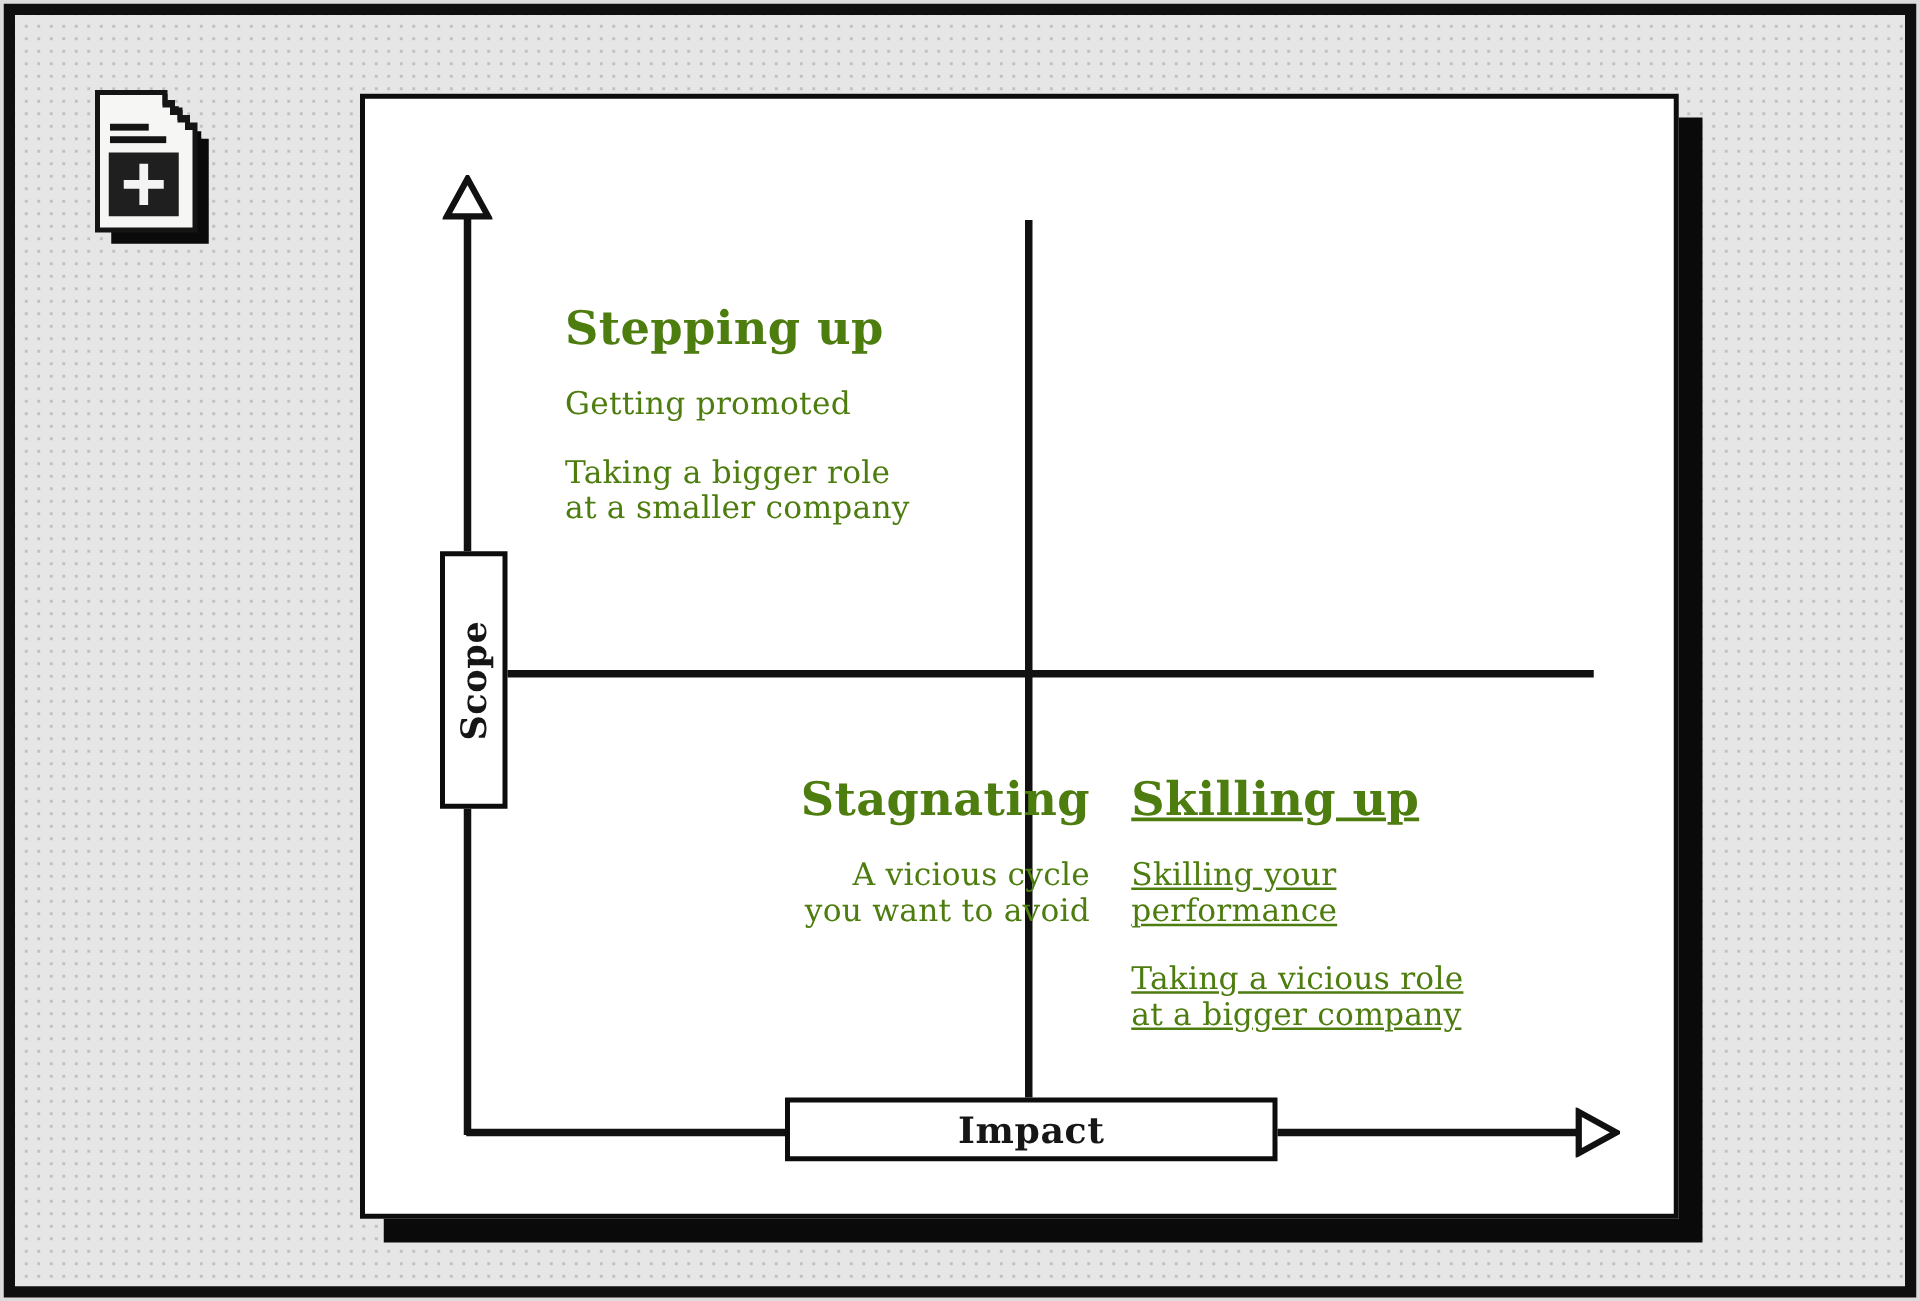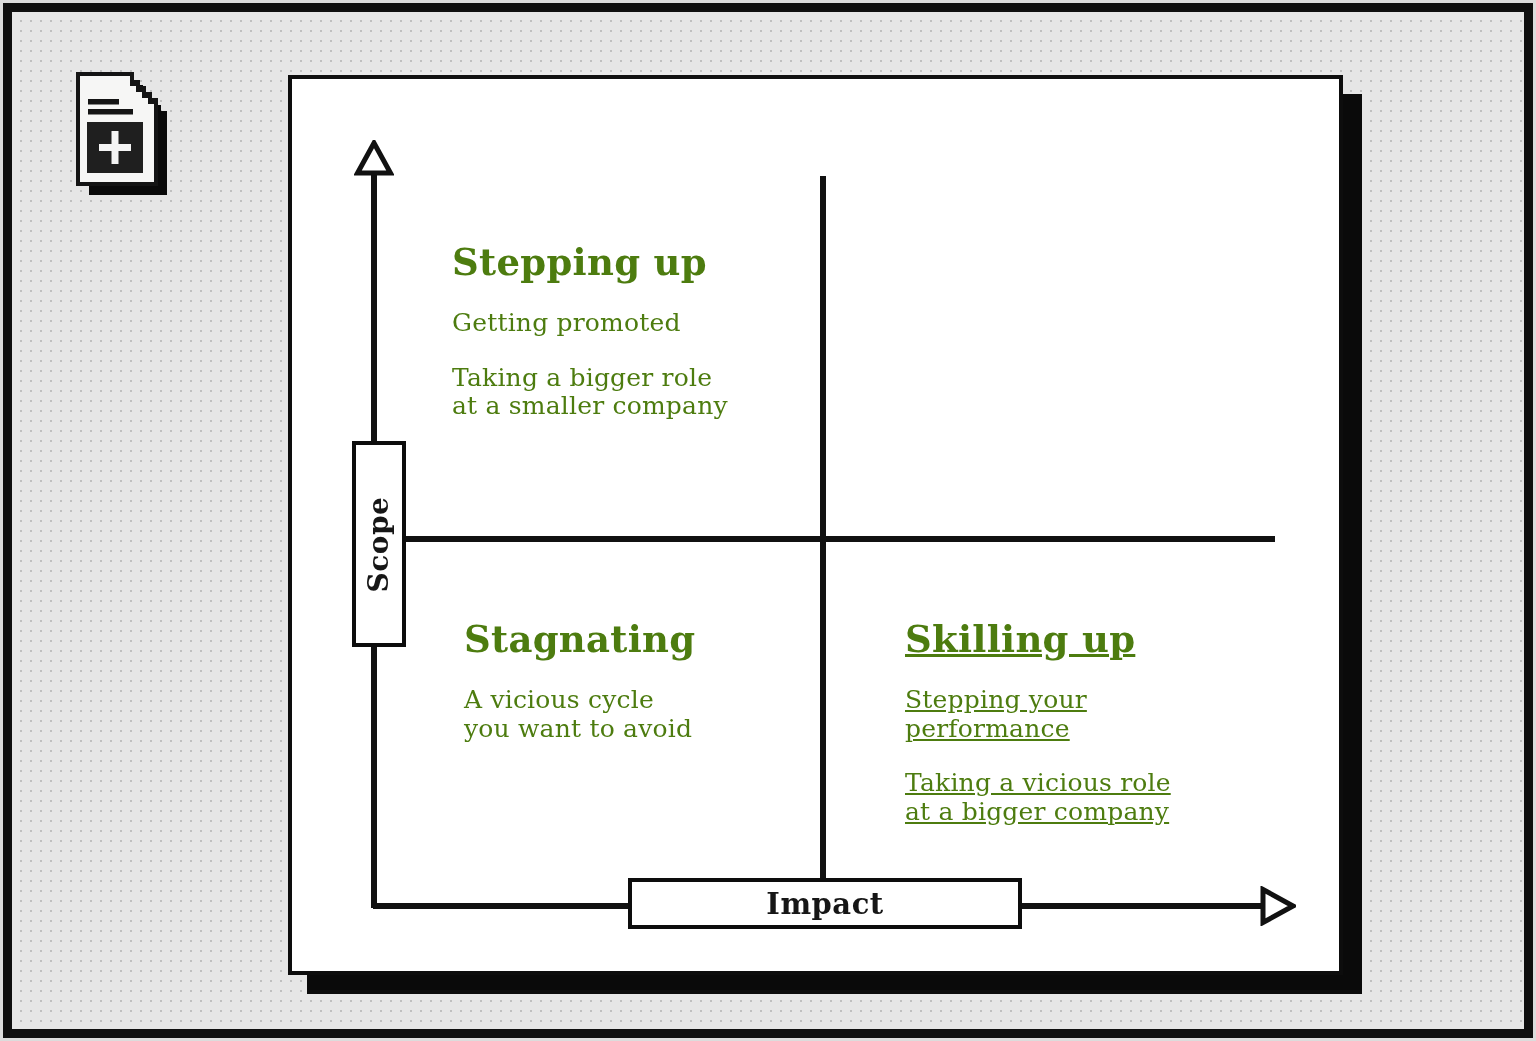--- a/index.html
+++ b/index.html
@@ -44,21 +44,21 @@
     display: flex; align-items: center; justify-content: center;
     color: #161616; font-weight: bold; z-index: 3;
   }
   .scope-box  { left: 60px;  top: 362px; width: 54px;  height: 206px; }
   .impact-box { left: 336px; top: 799px; width: 394px; height: 51px; font-size: 29px; letter-spacing: 0.5px; }
   .scope-box span { transform: rotate(-90deg); white-space: nowrap; font-size: 28px; letter-spacing: 0.5px; }
 
   .quadrant { position: absolute; color: #4d7c0f; width: 420px; }
   .q-tl { left: 160px; top: 162px; }
   .q-tr { left: 613px; top: 162px; }
-  .q-bl { left: 172px; top: 539px; }
+  .q-bl { left: 160px; top: 539px; text-align: right; }
   .q-br { left: 613px; top: 539px; text-decoration: underline; }
   .quadrant h2 { font-size: 37px; line-height: 42px; font-weight: bold; margin-bottom: 26px; letter-spacing: 0.3px; }
   .quadrant p  { font-size: 25px; line-height: 28.5px; margin-bottom: 26px; white-space: pre-line; letter-spacing: 0.2px; }
 </style>
 </head>
 <body>
 
 <div class="page">
   <div class="frame">
 
@@ -107,21 +107,21 @@
 
 
       <div class="quadrant q-bl">
         <h2>Stagnating</h2>
         <p>A vicious cycle
 you want to avoid</p>
       </div>
 
       <div class="quadrant q-br">
         <h2>Skilling up</h2>
-        <p>Stepping your
+        <p>Skilling your
 performance</p>
         <p>Taking a vicious role
 at a bigger company</p>
       </div>
 
     </div>
   </div>
 </div>
 
 </body></html>

